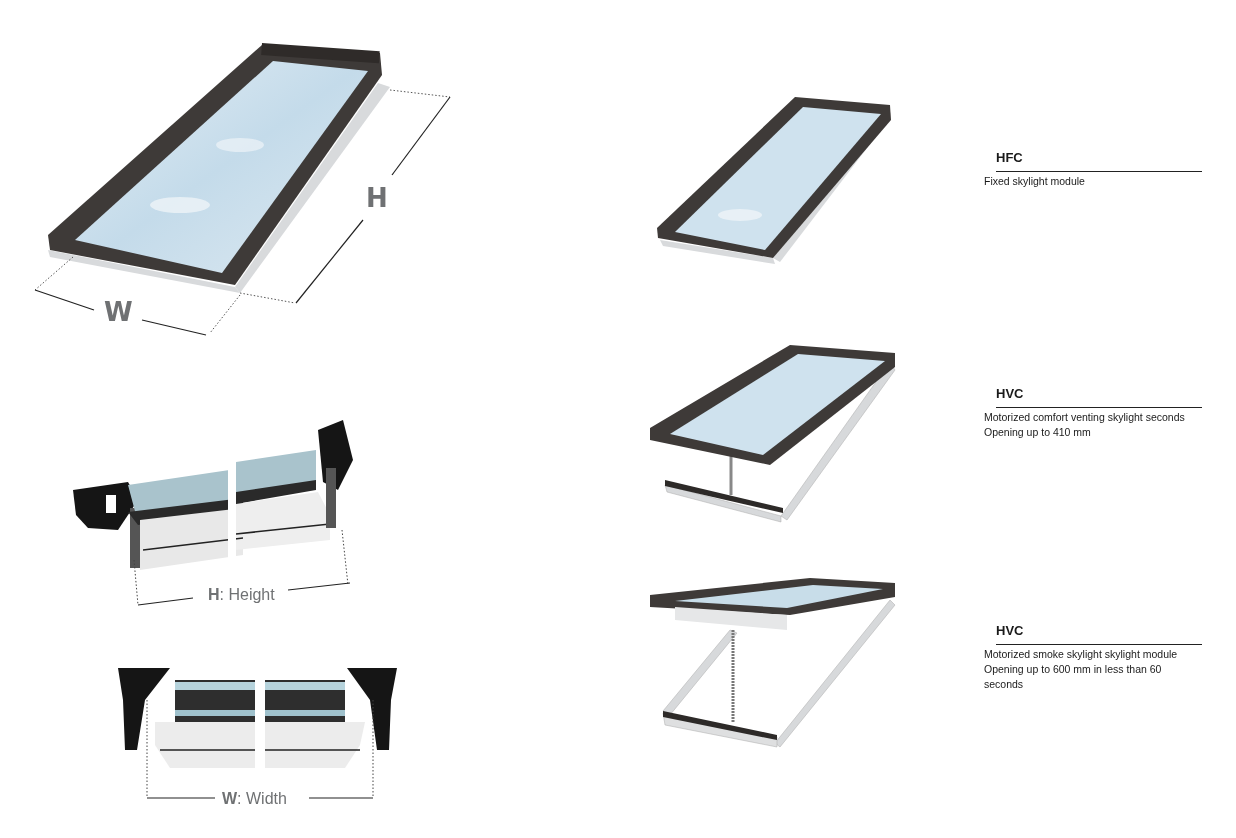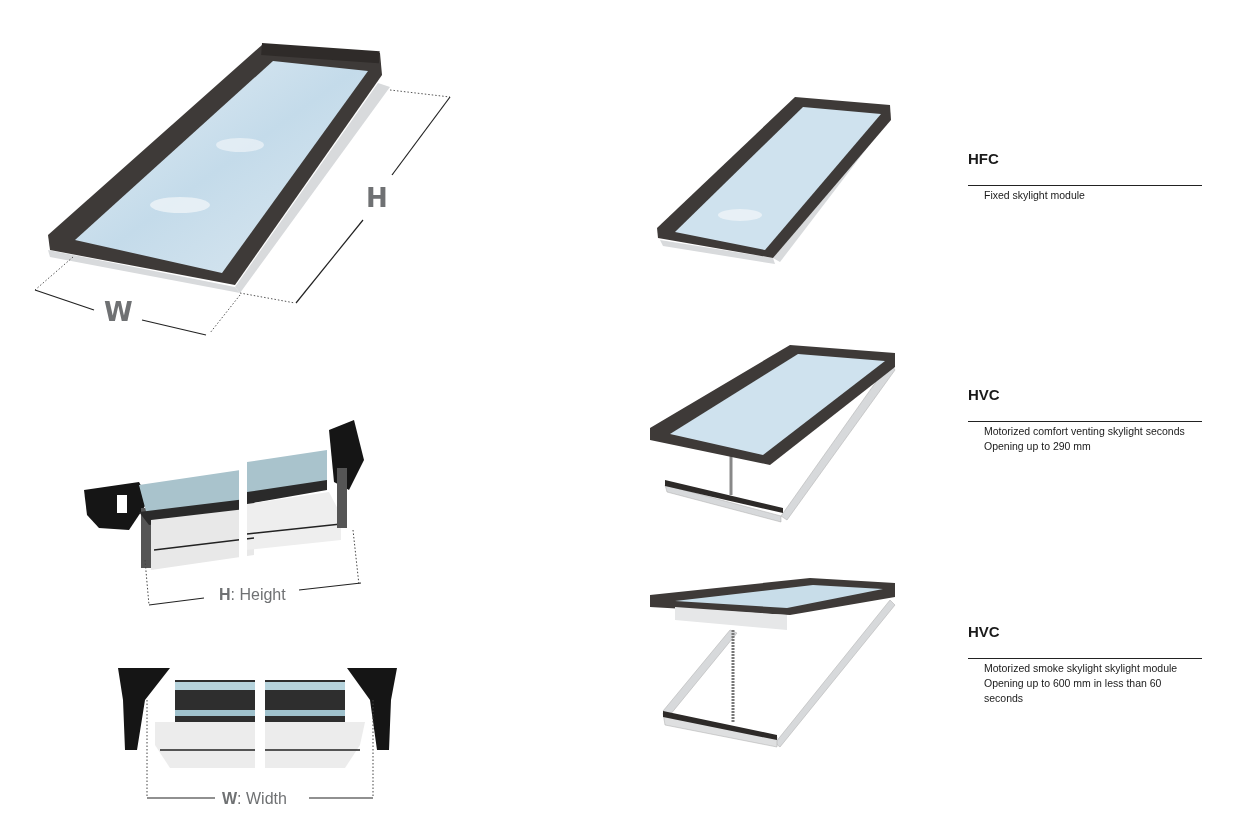--- a/index.html
+++ b/index.html
@@ -1,20 +1,20 @@
 <!DOCTYPE html>
 <html><head>
 <meta charset="utf-8">
 <style>
   html, body { margin:0; padding:0; background:#ffffff; }
   body { width:1236px; height:838px; position:relative; overflow:hidden; font-family:"Liberation Sans", sans-serif; color:#222; }
   .abs { position:absolute; }
   svg { display:block; }
   .module-label { position:absolute; left:968px; width:234px; }
-  .module-code { font-family:"Liberation Sans", sans-serif; font-weight:bold; font-size:15px; color:#1a1a1a; padding-bottom:18px; border-bottom:1.2px solid #222; }
+  .module-code { font-family:"Liberation Sans", sans-serif; font-weight:bold; font-size:13px; color:#1a1a1a; padding-bottom:6px; border-bottom:1.2px solid #222;margin-left:28px; }
   .module-desc { font-family:"Liberation Sans", sans-serif; font-size:10.5px; color:#1a1a1a; line-height:15px; margin-top:2px;padding-left:16px; }
   .dim-letter { font-family:"DejaVu Sans", sans-serif; font-weight:bold; fill:#6f7173; }
   .dim-text { font-family:"Liberation Sans", sans-serif; fill:#6f7173; }
 </style>
 </head>
 <body>
 
 <div class="abs" style="left:30px; top:35px; width:440px; height:310px;">
   <svg width="440" height="310" viewBox="0 0 440 310">
     <defs>
@@ -45,21 +45,21 @@
     <line x1="420" y1="62" x2="362" y2="140" stroke="#222" stroke-width="1.2"></line>
     <line x1="333" y1="185" x2="266" y2="268" stroke="#222" stroke-width="1.2"></line>
 
     <line x1="5" y1="255" x2="64" y2="275" stroke="#222" stroke-width="1.2"></line>
     <line x1="112" y1="285" x2="176" y2="300" stroke="#222" stroke-width="1.2"></line>
     <text x="336" y="172" font-size="26" class="dim-letter">H</text>
     <text x="74" y="286" font-size="26" class="dim-letter">W</text>
   </svg>
 </div>
 
-<div class="abs" style="left:79px; top:420px; width:320px; height:190px;">
+<div class="abs" style="left:68px; top:420px; width:320px; height:190px;">
   <svg width="320" height="190" viewBox="0 0 320 190">
 
     <polygon points="5,70 60,62 70,80 50,110 20,108 8,95" fill="#151515"></polygon>
     <rect x="38" y="75" width="10" height="18" fill="#ffffff"></rect>
     <rect x="62" y="88" width="12" height="60" fill="#555"></rect>
 
     <polygon points="60,65 175,48 175,80 68,95" fill="#a9c3cc"></polygon>
     <polygon points="168,42 248,30 248,62 168,75" fill="#a9c3cc"></polygon>
     <polygon points="60,92 175,78 175,90 70,105" fill="#2a2a2a"></polygon>
     <polygon points="168,72 248,60 248,70 168,84" fill="#2a2a2a"></polygon>
@@ -137,21 +137,21 @@
     <line x1="86" y1="95" x2="86" y2="155" stroke="#888" stroke-width="3"></line>
 
     <polygon points="145,5 250,13 250,27 125,125 5,100 5,88" fill="#3e3a38"></polygon>
     <polygon points="153,14 240,21 118,115 25,94" fill="#cfe2ee"></polygon>
   </svg>
 </div>
 <div class="module-label" style="top:386px;">
   <div class="module-code">HVC</div>
   <div class="module-desc">
     <div>Motorized comfort venting skylight seconds</div>
-    <div>Opening up to 290 mm</div>
+    <div>Opening up to 410 mm</div>
   </div>
 </div>
 
 <div class="abs" style="left:645px; top:575px; width:270px; height:180px;">
   <svg width="270" height="180" viewBox="0 0 270 180">
 
     <polygon points="245,25 250,30 135,172 130,168" fill="#d7d9db" stroke="#aaa" stroke-width="0.5"></polygon>
     <polygon points="85,55 92,58 25,140 18,136" fill="#d7d9db" stroke="#aaa" stroke-width="0.5"></polygon>
     <polygon points="18,138 132,162 132,172 20,150" fill="#dedfe0" stroke="#aaa" stroke-width="0.5"></polygon>
     <polygon points="18,136 132,160 132,165 18,142" fill="#2d2a28"></polygon>

